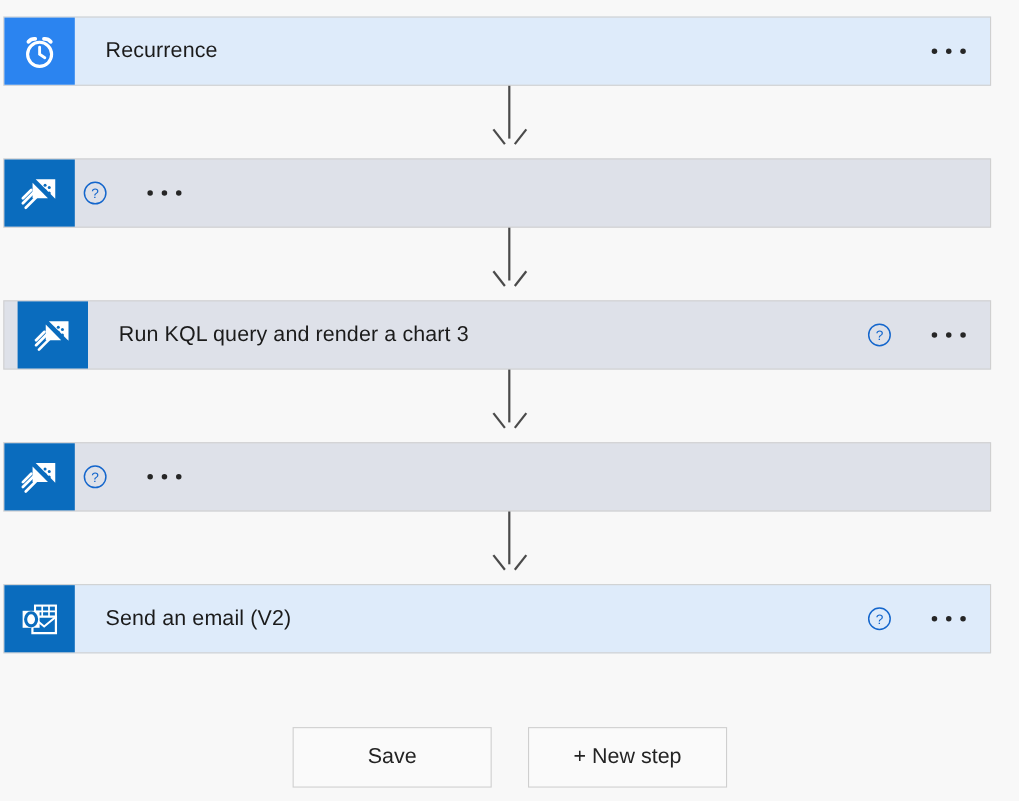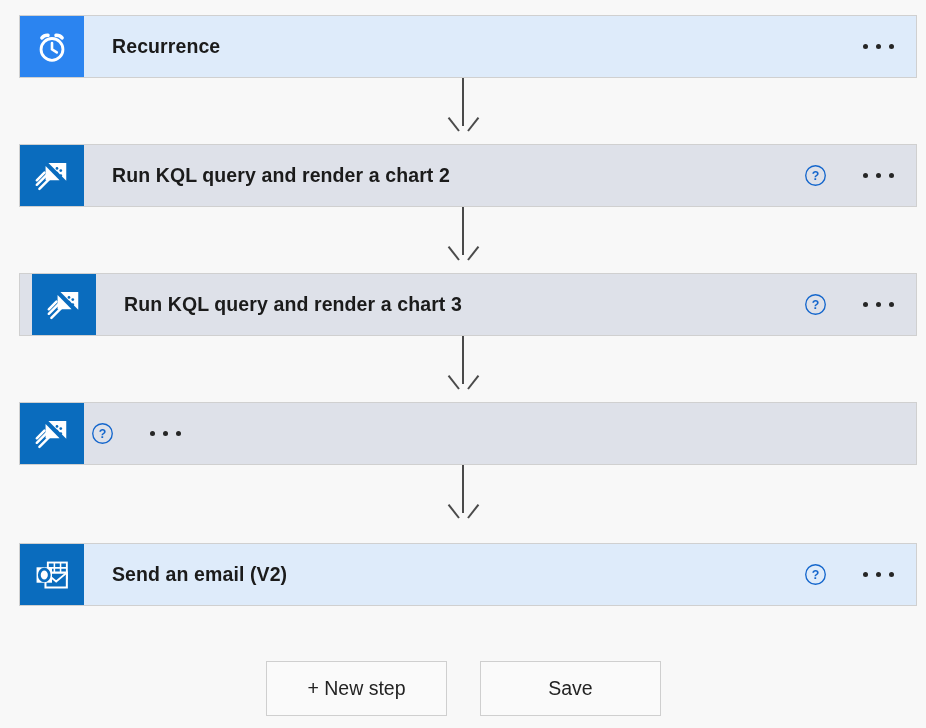--- a/index.html
+++ b/index.html
@@ -19,32 +19,31 @@
     position: absolute;
     left: 0;
     top: 0;
     width: 926px;
     height: 728px;
   }
 
   
   .step {
     position: absolute;
-    left: 19px;
+    left: 3px;
     width: 898px;
     height: 63px;
     display: flex;
     align-items: stretch;
     box-sizing: border-box;
     border: 1px solid #d0d0d0;
-    font-weight: bold;
   }
   .step.trigger      { background: #deebfa; }
   .step.action-kql   { background: #dee1e9; }
-  .step.action-mail  { background: #deebfa; margin-top: 12px; }
+  .step.action-mail  { background: #deebfa; }
 
   .icon-tile {
     width: 64px;
     min-width: 64px;
     height: 61px;
     display: flex;
     align-items: center;
     justify-content: center;
   }
   .icon-tile.bright { background: #2b84f0; }
@@ -195,21 +194,20 @@
         <path d="M10.6 7.6 L10.6 19.6 L22.4 19.6 Z" fill="#ffffff"></path>
         <circle cx="20.2" cy="9.6" r="1.15" fill="#0a6cbe"></circle>
         <circle cx="23.4" cy="11.4" r="1.15" fill="#0a6cbe"></circle>
         <circle cx="20.2" cy="13.6" r="1.15" fill="#0a6cbe"></circle>
         <circle cx="23.4" cy="15.6" r="1.15" fill="#0a6cbe"></circle>
         <path d="M3.2 19.6 L9.6 13.2" stroke="#ffffff" stroke-width="2.1" stroke-linecap="round"></path>
         <path d="M3.2 23.4 L11.4 15.2" stroke="#ffffff" stroke-width="2.1" stroke-linecap="round"></path>
         <path d="M5.4 26.8 L13.6 18.6" stroke="#ffffff" stroke-width="2.1" stroke-linecap="round"></path>
       </svg>
     </div>
-    <div class="step-title">Run KQL query and render a chart 2</div>
     <div class="step-tools">
       <div class="help-icon">
         <svg width="23" height="23" viewBox="0 0 24 24" aria-hidden="true">
           <circle cx="12" cy="12" r="10.2" fill="none" stroke="#1466cc" stroke-width="1.4"></circle>
           <text x="12" y="16.6" text-anchor="middle" font-family="Liberation Sans, sans-serif" font-size="13" fill="#1466cc">?</text>
         </svg>
       </div>
       <div class="ellipsis">
         <span></span>
         <span></span>
@@ -315,17 +313,17 @@
       </div>
       <div class="ellipsis">
         <span></span>
         <span></span>
         <span></span>
       </div>
     </div>
   </div>
 
   <div class="button-bar">
+    <button class="flow-button">Save</button>
     <button class="flow-button">+ New step</button>
-    <button class="flow-button">Save</button>
   </div>
 
 </div>
 
 </body></html>

